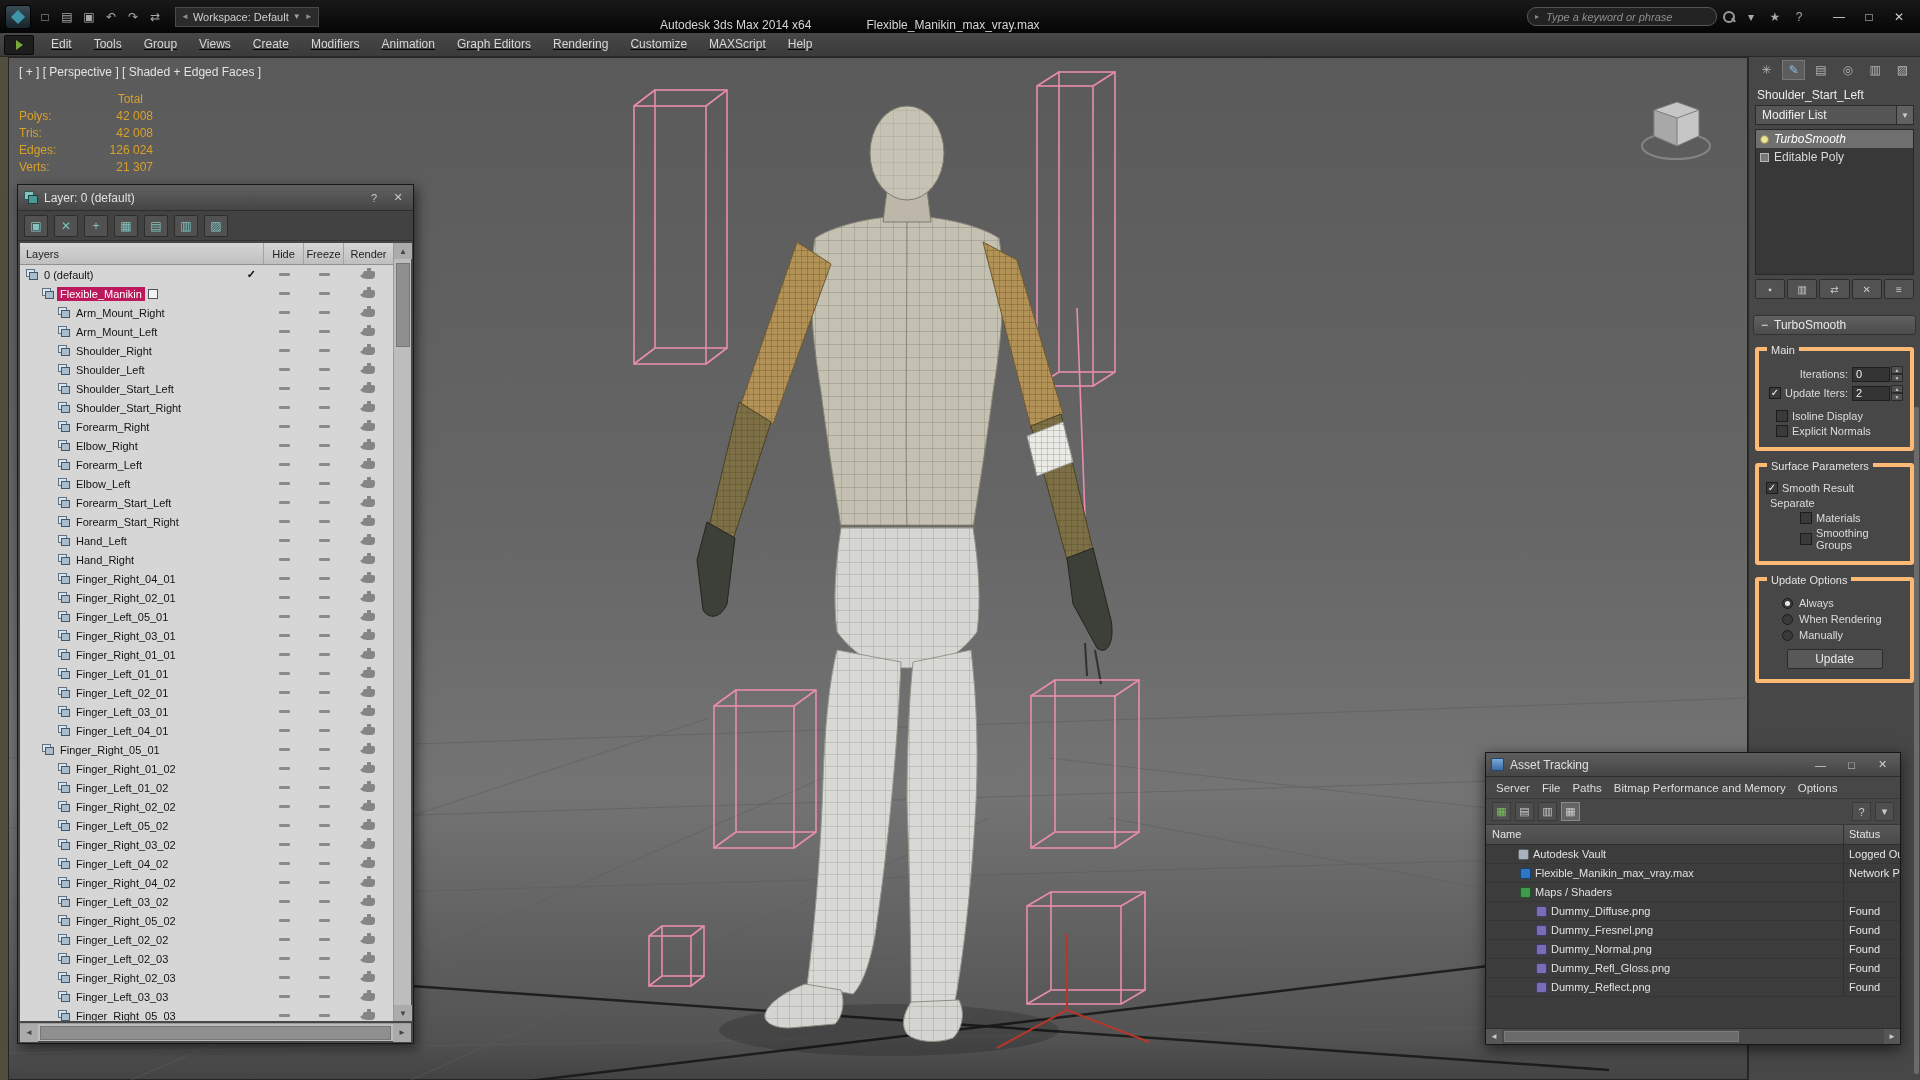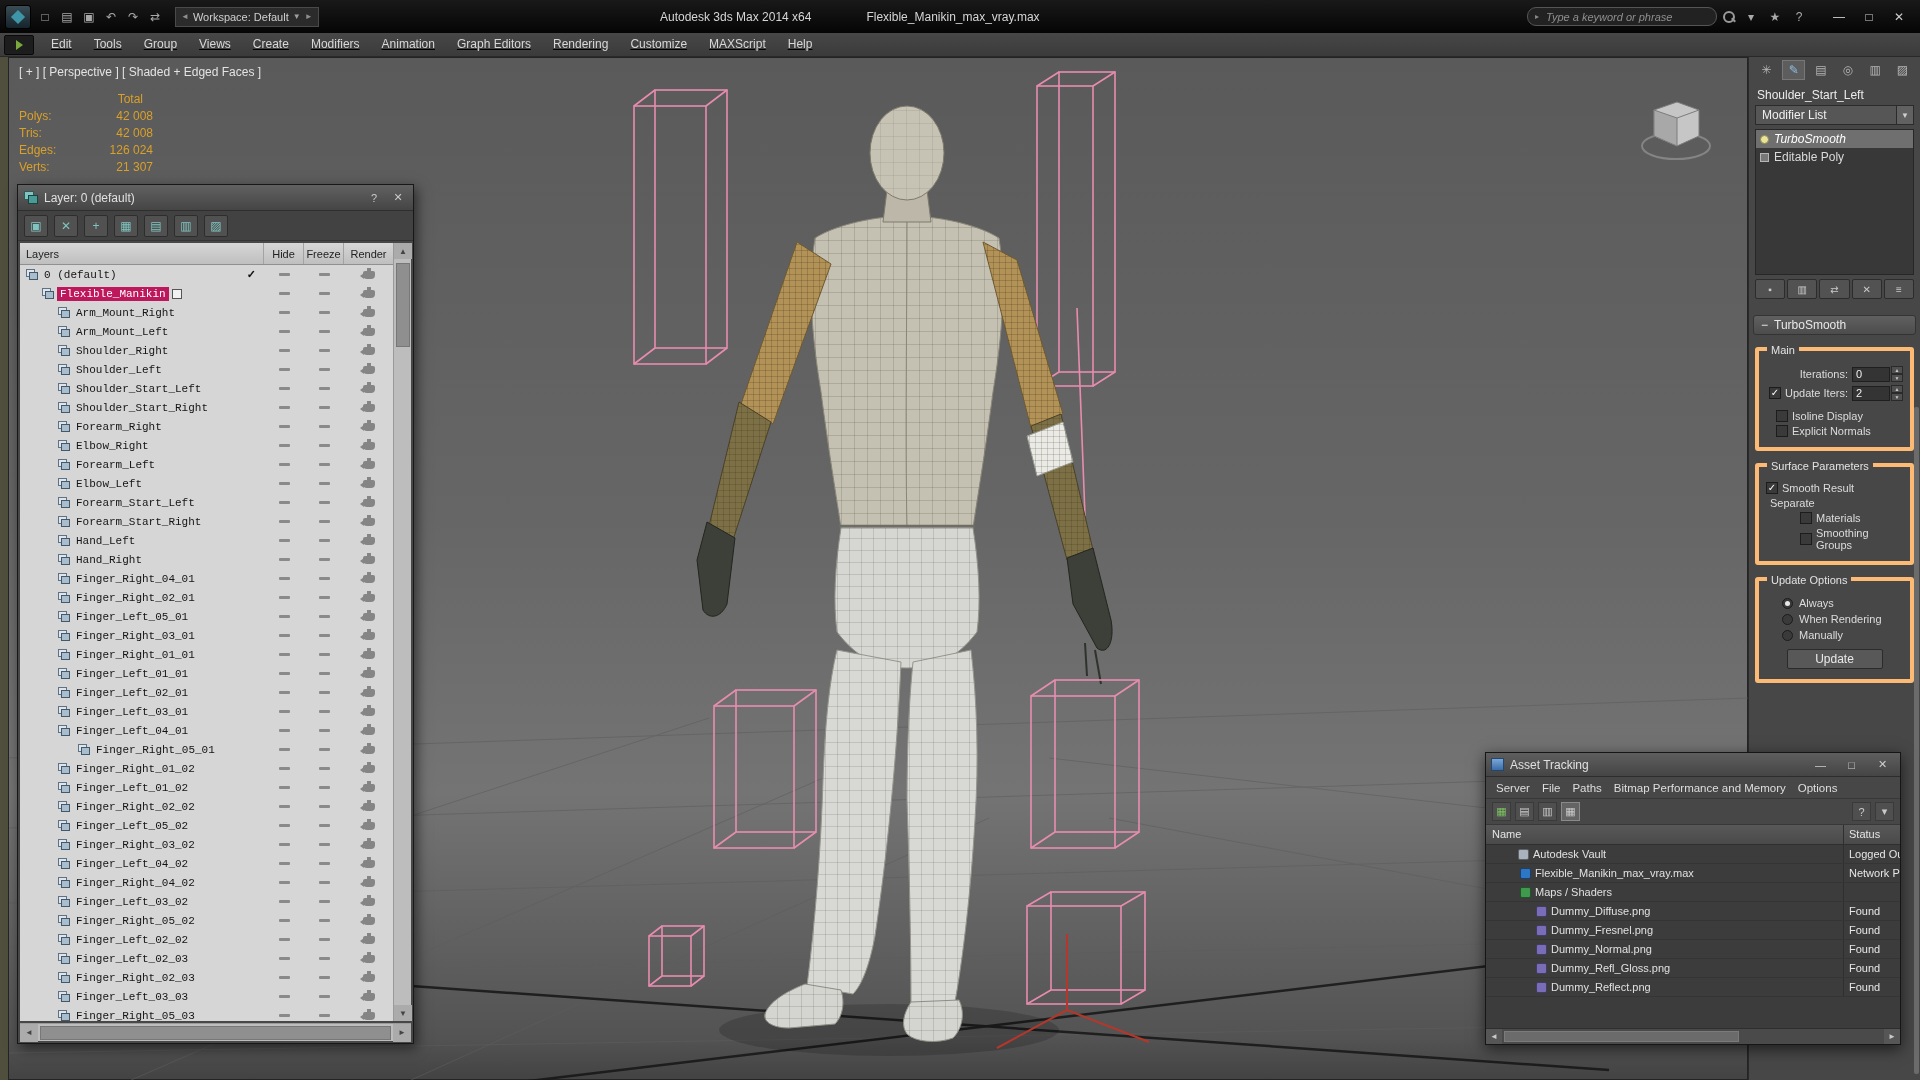--- a/index.html
+++ b/index.html
@@ -9,21 +9,21 @@
   
   .titlebar{position:absolute;top:0;left:0;right:0;height:33px;background:linear-gradient(#191919,#050505);display:flex;align-items:center;color:#c9c9c9;z-index:60;}
   .tb-left{display:flex;align-items:center;gap:4px;padding-left:5px;}
   .app-logo{width:26px;height:24px;background:linear-gradient(#3a4c55,#16242b);border:1px solid #000;border-radius:3px;display:flex;align-items:center;justify-content:center;}
   .app-logo i{display:block;width:10px;height:10px;background:#3f95a8;transform:rotate(45deg);}
   .tbic{width:20px;height:20px;display:flex;align-items:center;justify-content:center;color:#a9a9a9;font-size:12px;}
   .qat{display:flex;align-items:center;gap:2px;}
   .workspace{display:flex;align-items:center;gap:4px;height:20px;background:#2b2b2b;border:1px solid #4a4a4a;padding:0 5px;font-size:11px;color:#cfcfcf;margin-left:6px;}
   .workspace .ws-arrow{font-size:8px;color:#8f8f8f;}
   .workspace .ws-dd{font-size:8px;color:#9f9f9f;}
-  .tb-title{position:absolute;left:660px;top:0;height:33px;display:flex;align-items:center;gap:55px;font-size:12px;color:#d6d6d6;}
+  .tb-title{position:absolute;left:660px;top:8px;height:33px;display:flex;align-items:center;gap:55px;font-size:12px;color:#d6d6d6;}
   .tb-right{position:absolute;right:6px;top:0;height:33px;display:flex;align-items:center;gap:5px;}
   .searchbox{display:flex;align-items:center;width:190px;height:19px;background:#222;border:1px solid #555;border-radius:9px;padding:0 7px;gap:5px;}
   .searchbox .sb-caret{font-size:8px;color:#8a8a8a;}
   .searchbox input{flex:1;background:transparent;border:none;outline:none;color:#cfcfcf;font-size:11px;font-family:"Liberation Sans",sans-serif;}
   .searchbox input::placeholder{color:#8f8f8f;font-style:italic;}
   .mag{position:relative;width:14px;height:14px;}
   .mag::before{content:"";position:absolute;left:1px;top:1px;width:8px;height:8px;border:2px solid #9a9a9a;border-radius:50%;}
   .mag::after{content:"";position:absolute;left:9px;top:9px;width:5px;height:2px;background:#9a9a9a;transform:rotate(45deg);}
   .ti{display:flex;align-items:center;gap:4px;}
   .winbtns{display:flex;margin-left:10px;}
@@ -53,21 +53,21 @@
   .lbtn{width:24px;height:22px;background:#515151;border:1px solid #2d2d2d;border-radius:2px;color:#7fc4c0;font-size:12px;display:flex;align-items:center;justify-content:center;}
   .lhead{position:absolute;left:2px;top:58px;width:373px;height:22px;background:linear-gradient(#d6d6d6,#bfbfbf);border-bottom:1px solid #909090;display:flex;color:#222;}
   .lhc{display:flex;align-items:center;border-right:1px solid #a3a3a3;}
   .lhc.c0{width:244px;padding-left:6px;}
   .lhc.c1,.lhc.c2{width:40px;justify-content:center;}
   .lhc.c3{width:49px;justify-content:center;border-right:none;}
   .llist{position:absolute;left:2px;top:80px;width:373px;bottom:22px;background:#d6d6d6;overflow:hidden;}
   .lrow{display:flex;height:19px;align-items:center;}
   .lcell-name{width:244px;display:flex;align-items:center;position:relative;overflow:hidden;height:100%;}
   .lic{display:inline-flex;margin-right:2px;flex:0 0 auto;}
-  .lname{color:#141414;padding:1px 3px;white-space:nowrap;font-family:Liberation Mono, monospace;}
+  .lname{color:#141414;padding:1px 3px;white-space:nowrap;}
   .lname.sel{background:#be185d;color:#fff;}
   .lchk{display:none;width:10px;height:10px;background:#f2f2f2;border:1px solid #555;margin-left:3px;flex:0 0 auto;}
   .lchk.show{display:inline-block;}
   .lcur{display:none;position:absolute;right:8px;color:#111;font-weight:bold;}
   .lcur.show{display:block;}
   .lcell{display:flex;align-items:center;justify-content:center;}
   .lcell.hide,.lcell.freeze{width:40px;}
   .lcell.render{width:49px;}
   .dashic{width:11px;height:3px;background:#8a8a8a;border-radius:1px;}
   .teapot{position:relative;width:12px;height:8px;background:#858585;border-radius:2px 2px 4px 4px;}
@@ -942,21 +942,21 @@
           </div>
           <div class="lcell freeze">
             <span class="dashic"></span>
           </div>
           <div class="lcell render">
             <span class="teapot"></span>
           </div>
         </div>
 
         <div class="lrow">
-          <div class="lcell-name" style="padding-left: 58px;">
+          <div class="lcell-name" style="padding-left: 22px;">
             <span class="lic">
               <svg width="13" height="12">
                 <rect x="0.5" y="0.5" width="8" height="7" fill="#dfe5ea" stroke="#5e7286"></rect>
                 <rect x="3.5" y="3.5" width="8" height="7" fill="#aabdcd" stroke="#41586d"></rect>
               </svg>
             </span>
             <span class="lname">Finger_Right_05_01</span>
 
           </div>
           <div class="lcell hide">

